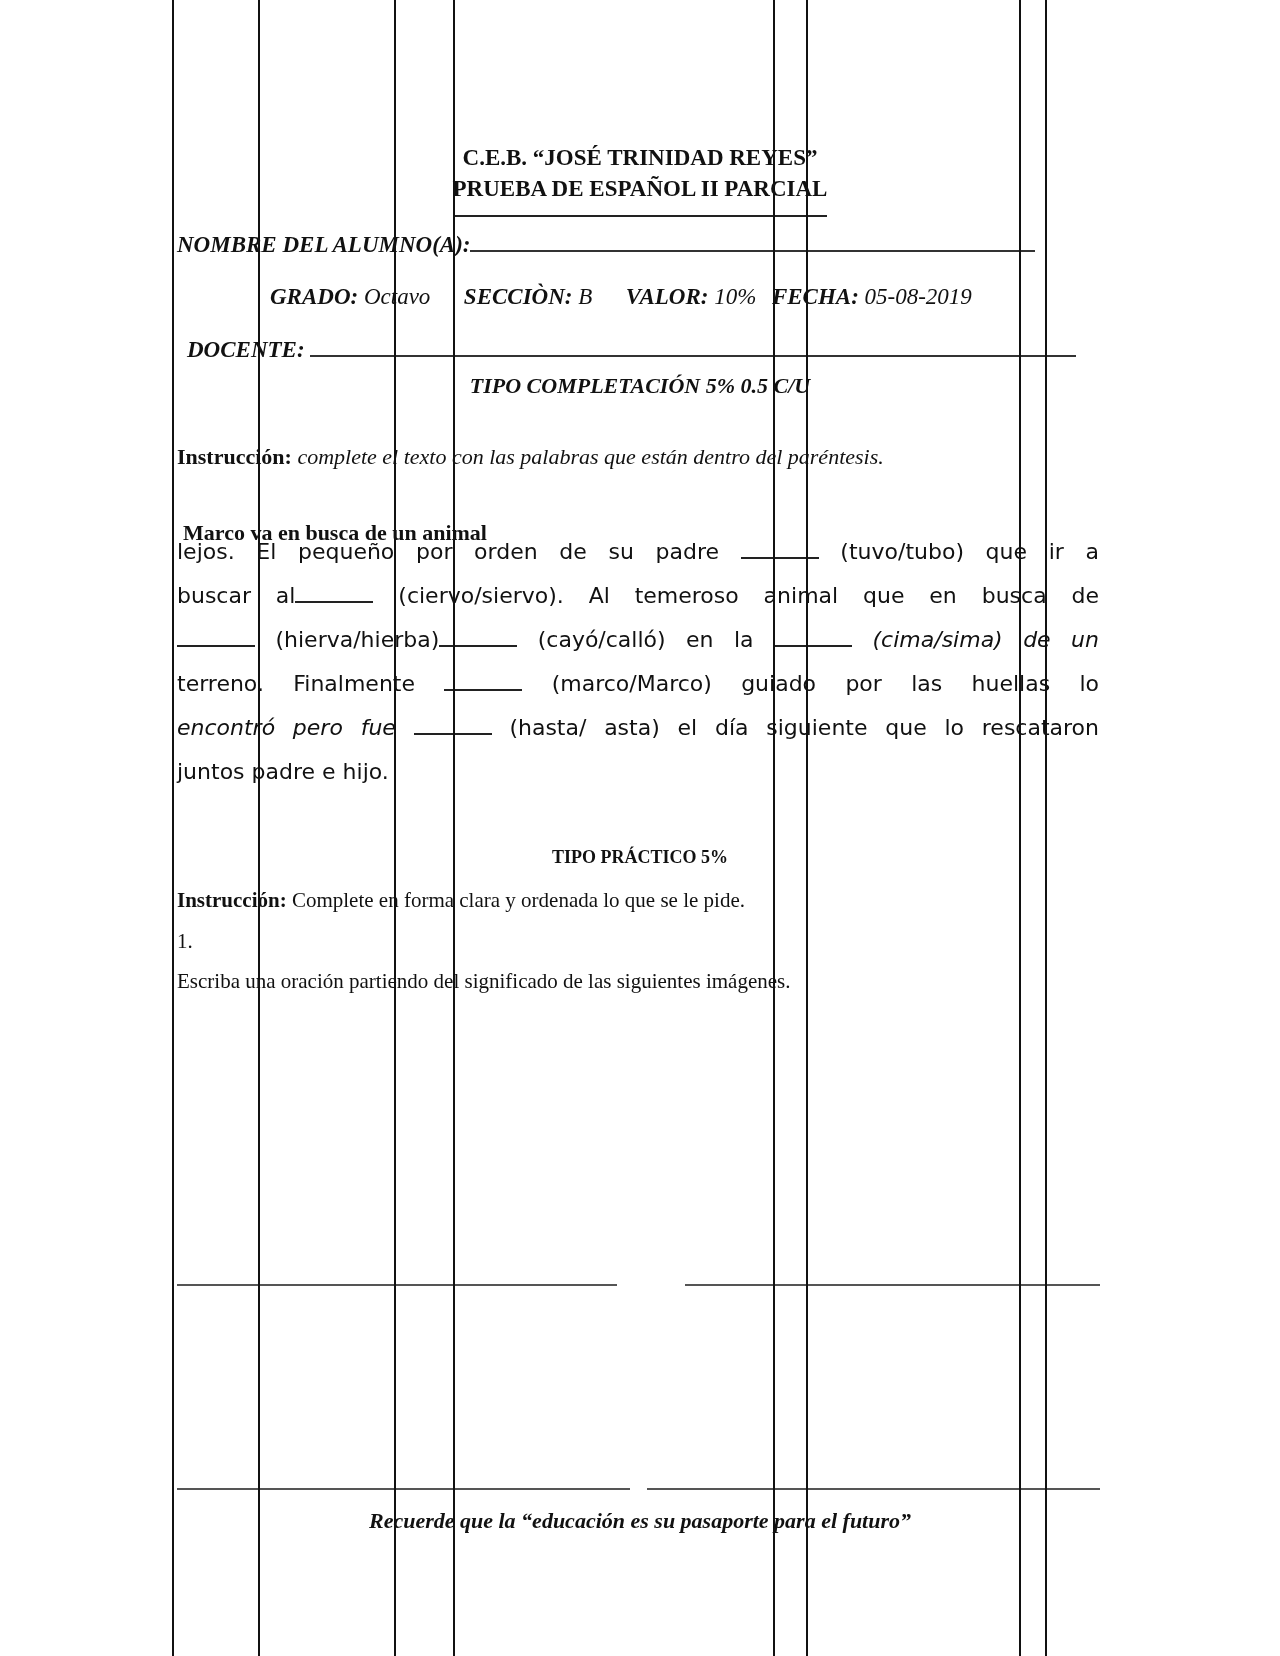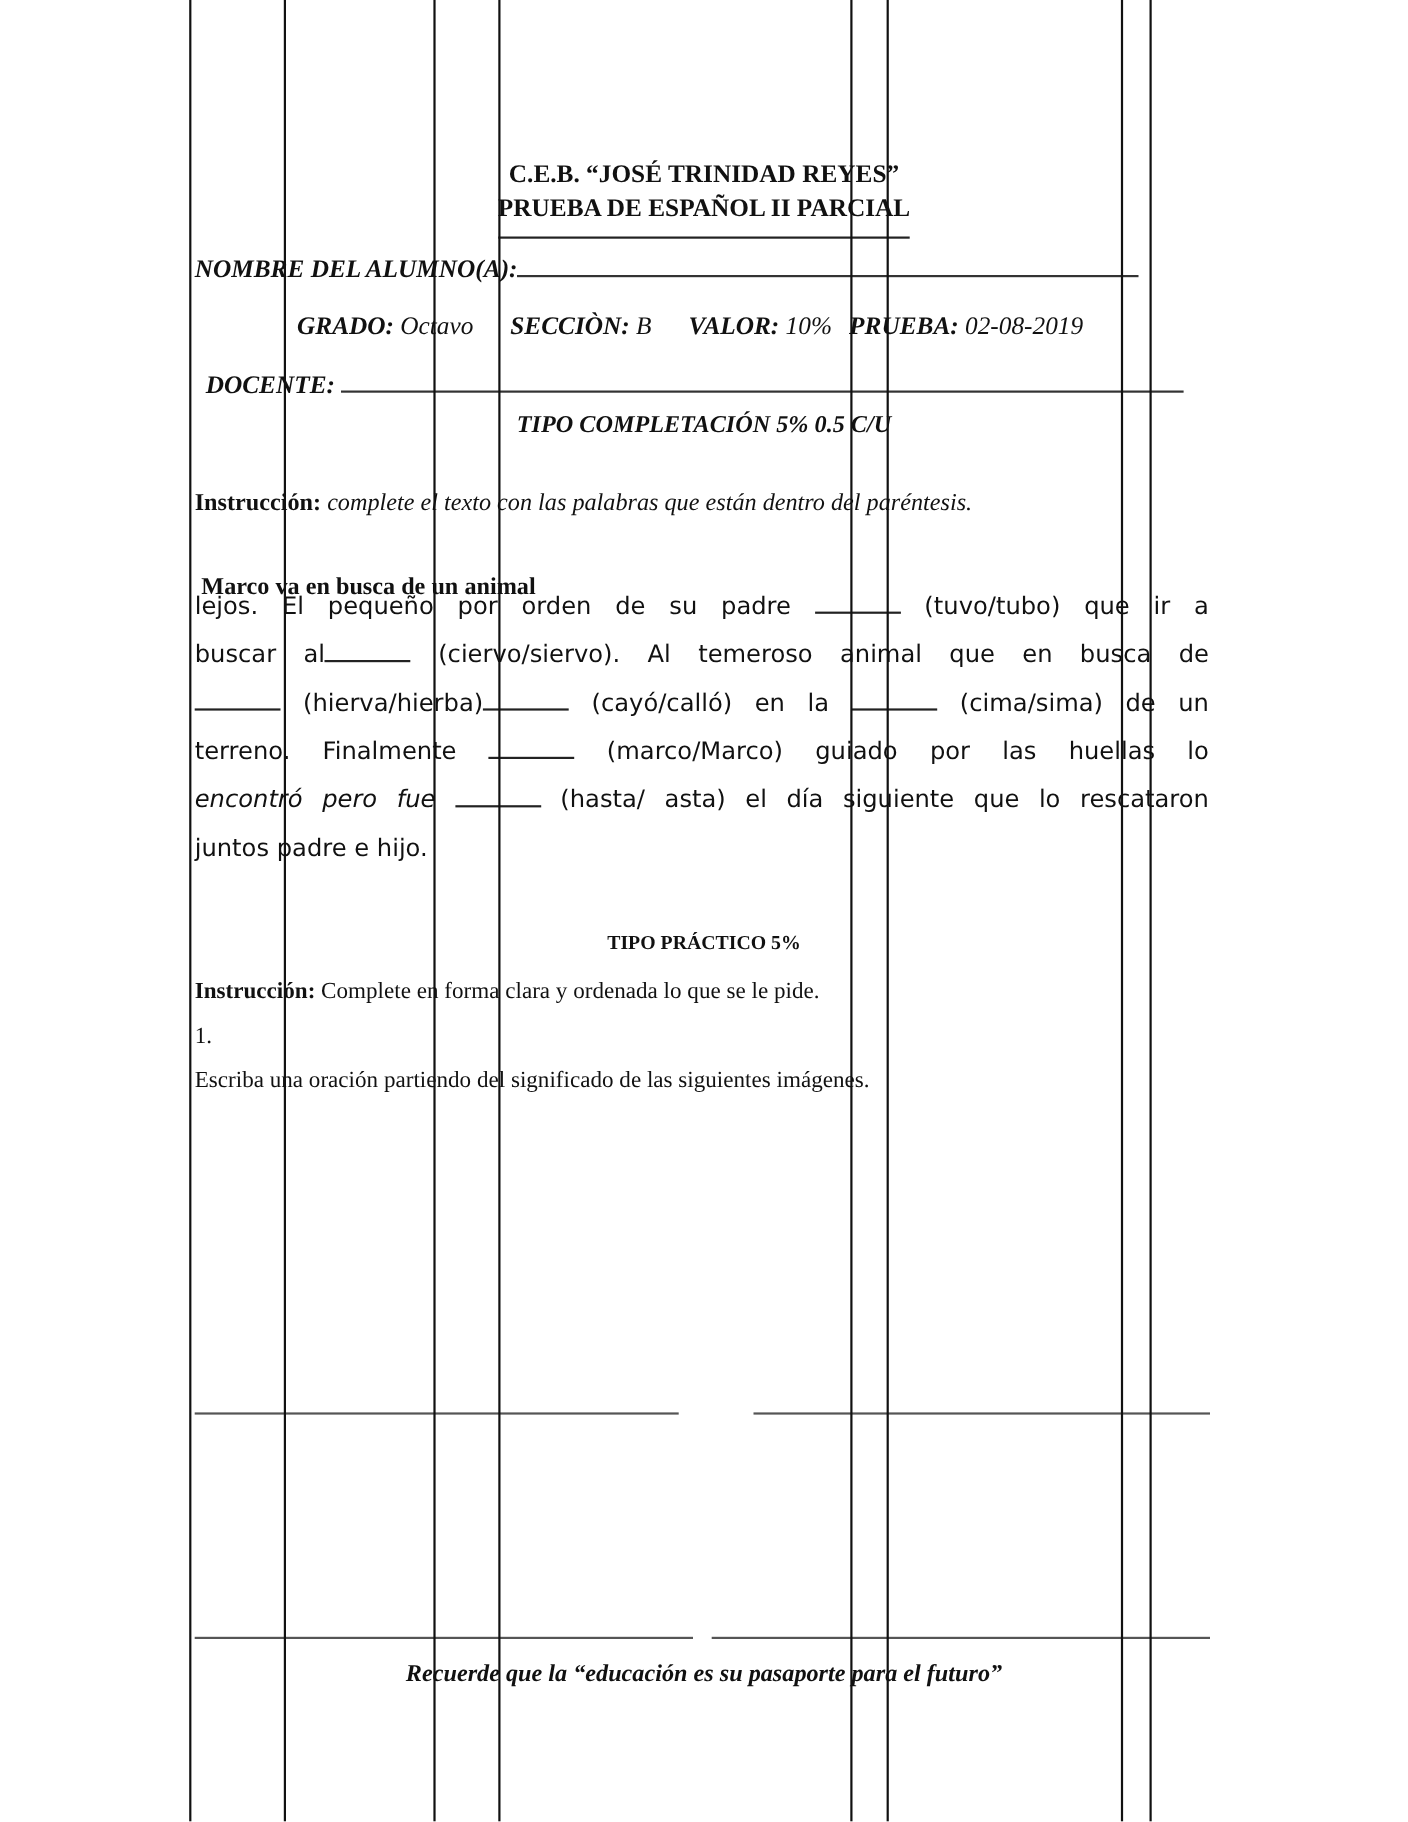--- a/index.html
+++ b/index.html
@@ -45,41 +45,41 @@
 <div class="abs serif row" style="top:284px; left:270px;">
   <span class="bi">GRADO:</span>
   <span class="it">Octavo</span>
   <span style="display:inline-block;width:22px;"></span>
   <span class="bi">SECCIÒN:</span>
   <span class="it">B</span>
   <span style="display:inline-block;width:22px;"></span>
   <span class="bi">VALOR:</span>
   <span class="it">10%</span>
   <span style="display:inline-block;width:4px;"></span>
-  <span class="bi">PRUEBA:</span>
-  <span class="it">02-08-2019</span>
+  <span class="bi">FECHA:</span>
+  <span class="it">05-08-2019</span>
 </div>
 
 <div class="abs serif row" style="top:337px; left:187px;">
   <span class="bi">DOCENTE:</span>
   <span class="fieldline" style="width:766px;"></span>
 </div>
 
 <div class="abs center serif bi" style="top:373px; font-size:22px;">TIPO COMPLETACIÓN  5% 0.5 C/U</div>
 
 <div class="abs serif" style="top:444px; left:177px; font-size:22px; white-space:nowrap;">
   <span class="b">Instrucción:</span><span class="it"> complete el texto con las palabras que están dentro del paréntesis.</span>
 </div>
 
 <div class="abs serif b" style="top:520px; left:183px; font-size:22px;">Marco va en busca de un animal</div>
 
 <div class="abs sans para" style="top:530px;" id="story">
     <p><span style="white-space: pre-wrap;">lejos. El pequeño por orden de su padre </span><span class="blank" style="width: 78px;"></span><span style="white-space: pre-wrap;"> (tuvo/tubo) que ir a</span></p>
     <p><span style="white-space: pre-wrap;">buscar al</span><span class="blank" style="width: 78px;"></span><span style="white-space: pre-wrap;"> (ciervo/siervo). Al temeroso animal que en busca de</span></p>
-    <p><span class="blank" style="width: 78px;"></span><span style="white-space: pre-wrap;"> (hierva/hierba)</span><span class="blank" style="width: 78px;"></span><span style="white-space: pre-wrap;"> (cayó/calló) en la </span><span class="blank" style="width: 78px;"></span><span style="white-space: pre-wrap;"> (cima/sima) de un</span></p>
+    <p><span class="blank" style="width: 78px;"></span><span style="white-space: pre-wrap;"> (hierva/hierba)</span><span class="blank" style="width: 78px;"></span><span style="white-space: pre-wrap;"> (cayó/calló) en la </span><span class="blank" style="width: 78px;"></span><span style="white-space: pre-wrap; font-style: italic;"> (cima/sima) de un</span></p>
     <p><span style="white-space: pre-wrap;">terreno. Finalmente </span><span class="blank" style="width: 78px;"></span><span style="white-space: pre-wrap;"> (marco/Marco) guiado por las huellas lo</span></p>
     <p><span style="white-space: pre-wrap; font-style: italic;">encontró pero fue </span><span class="blank" style="width: 78px;"></span><span style="white-space: pre-wrap;"> (hasta/ asta) el día siguiente que lo rescataron</span></p>
     <p class="last"><span style="white-space: pre-wrap;">juntos padre e hijo.</span></p>
   </div>
 
 <div class="abs center serif b" style="top:847px; font-size:18px;">TIPO PRÁCTICO  5%</div>
 
 <div class="abs serif" style="top:888px; left:177px; font-size:21px; white-space:nowrap;">
   <span class="b">Instrucción:</span><span> Complete en forma clara y ordenada lo que se le pide.</span>
 </div>

